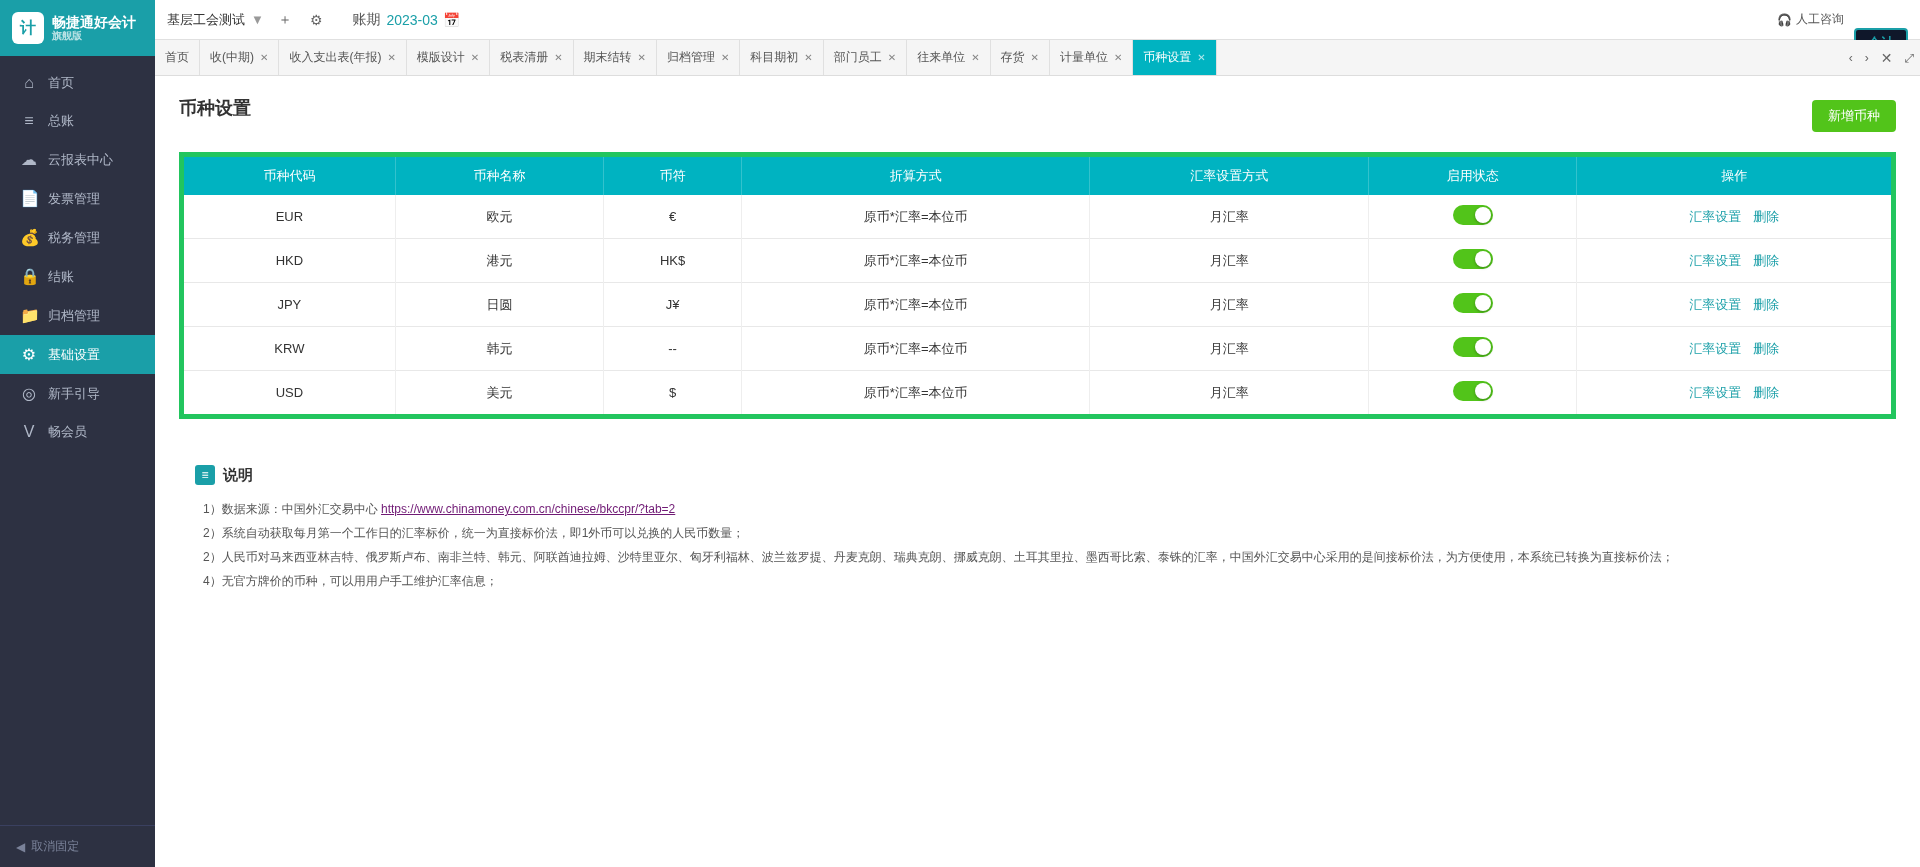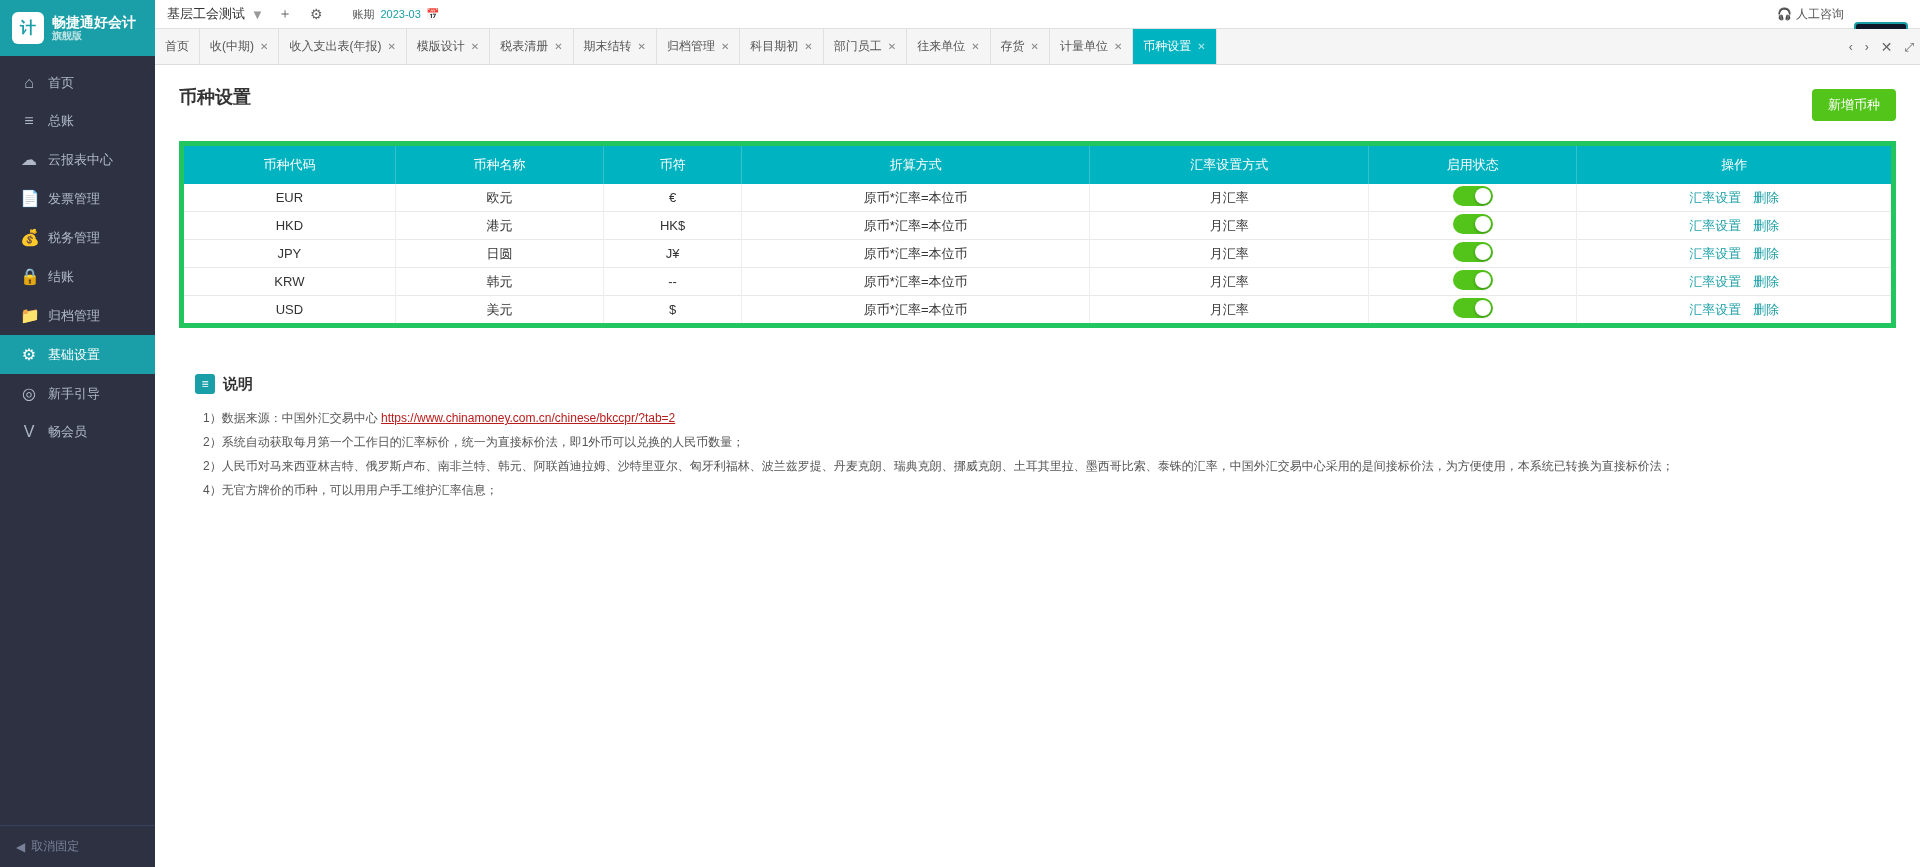--- a/index.html
+++ b/index.html
@@ -68,35 +68,35 @@
     .main {
       flex: 1;
       display: flex;
       flex-direction: column;
       overflow: hidden;
     }
 
     
     .topbar {
       background: white;
-      height: 29px;
+      height: 40px;
       display: flex;
       align-items: center;
       padding: 0 12px;
       border-bottom: 1px solid #e0e0e0;
       gap: 10px;
     }
     .topbar-project {
       display: flex;
       align-items: center;
       gap: 6px;
       color: #333;
       font-size: 13px;
     }
-    .topbar-period { display: flex; align-items: center; gap: 6px; color: #555; font-size: 11px; margin-left: 16px; }
+    .topbar-period { display: flex; align-items: center; gap: 6px; color: #555; font-size: 14px; margin-left: 16px; }
     .topbar-right { margin-left: auto; display: flex; align-items: center; gap: 10px; }
     .topbar-support { display: flex; align-items: center; gap: 4px; color: #555; font-size: 12px; cursor: pointer; }
     .topbar-account-btn {
       border: 2px solid #1a9fa8;
       color: #1a9fa8;
       background: #0f172a;
       padding: 4px 12px;
       border-radius: 4px;
       font-size: 13px;
       cursor: pointer;
@@ -202,21 +202,21 @@
       padding: 10px 12px;
       text-align: center;
       font-weight: 500;
       font-size: 13px;
       border-right: 1px solid rgba(255,255,255,0.2);
     }
     .data-table tbody tr {
       border-bottom: 1px solid #e8e8e8;
     }
     .data-table tbody td {
-      padding: 2px 12px;
+      padding: 10px 12px;
       text-align: center;
       font-size: 13px;
       color: #333;
       border-right: 1px solid #eee;
     }
     .td-action { display: flex; gap: 12px; justify-content: center; text-align: right; }
     .action-link { color: #1a9fa8; cursor: pointer; text-decoration: none; }
     .action-delete { color: #1a9fa8; cursor: pointer; }
 
     
@@ -272,21 +272,21 @@
     }
     .notes-list {
       list-style: none;
       padding-left: 8px;
     }
     .notes-list li {
       color: #555;
       font-size: 12px;
       line-height: 2;
     }
-    .notes-link { color: #b91c1c; text-decoration: underline; text-align: center; }
+    .notes-link { color: #701a75; text-decoration: underline; text-align: center; }
   </style>
 </head>
 <body>
 
 <div class="sidebar">
   <div class="sidebar-logo">
     <div class="sidebar-logo-icon">
       <span>计</span>
     </div>
     <div class="sidebar-logo-text">

